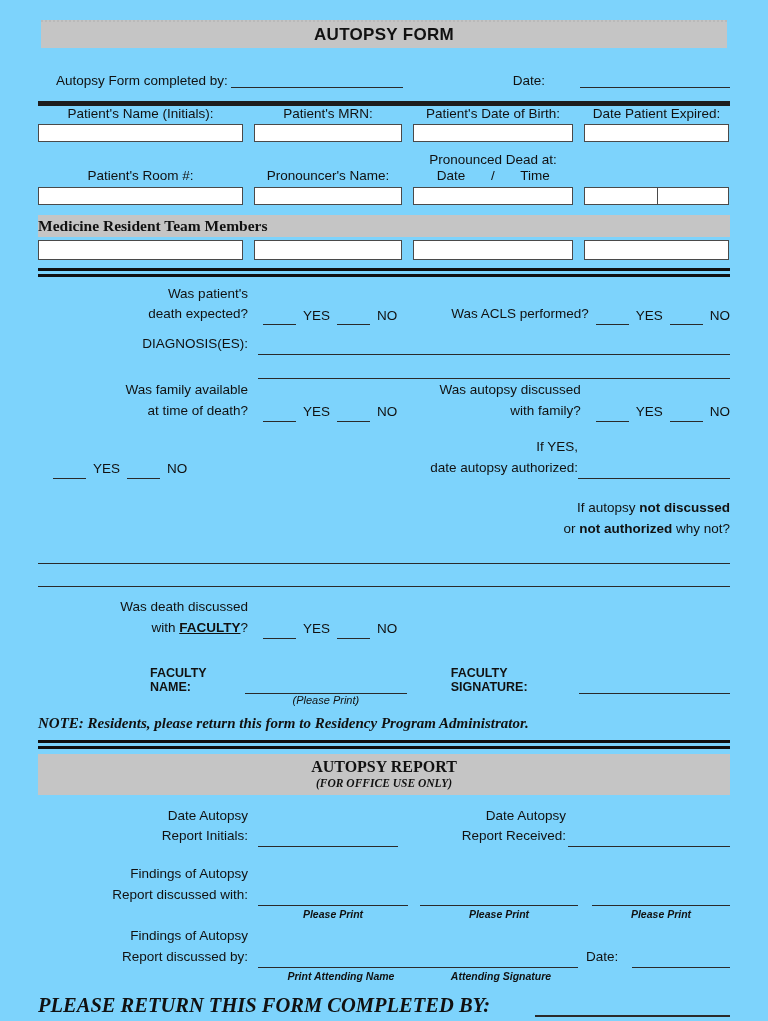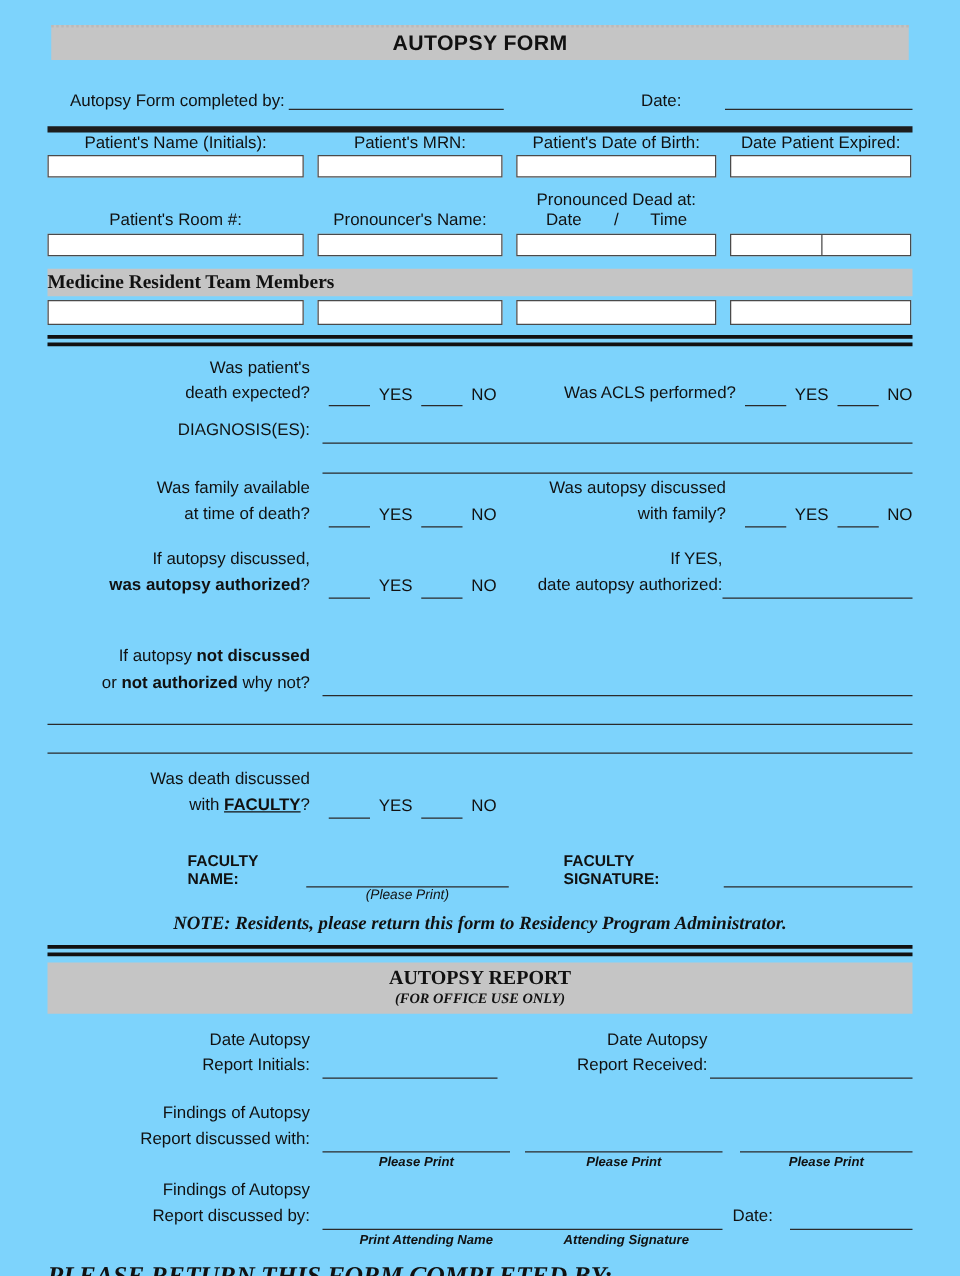--- a/index.html
+++ b/index.html
@@ -57,21 +57,21 @@
   .lwc .cap {
     position:absolute; top:16px; left:0; width:100%; text-align:center;
     font-size:11px; font-style:italic; font-weight:400; white-space:nowrap;
   }
   .cap-bi { font-weight:700 !important; font-size:10.5px !important; }
   .lwc .caps2 { position:absolute; top:16px; left:3px; width:100%; display:flex; }
   .lwc .caps2 span { flex:1; text-align:center; font-size:10.5px; font-style:italic; font-weight:700; }
 
   .fac-label { font-weight:700; font-size:12.5px; }
   .note {
-    text-align:center; font-family:"Liberation Serif", serif;
+    font-family:"Liberation Serif", serif;
     font-weight:700; font-style:italic; font-size:15px;
   }
   .report-bar { text-align:center; padding:3px 0 4px 0; margin-top:5px; }
   .report-bar .h1 { font-family:"Liberation Serif", serif; font-weight:700; font-size:16px; line-height:1.25; }
   .report-bar .h2 { font-family:"Liberation Serif", serif; font-weight:700; font-style:italic; font-size:11.5px; line-height:1.2; }
 
   .return-row { display:flex; align-items:flex-end; margin-top:26px; }
   .return-text {
     font-family:"Liberation Serif", serif; font-weight:700; font-style:italic;
     font-size:20.5px; white-space:nowrap;
@@ -186,38 +186,34 @@
     </div>
     <div class="yn">
       <span class="blank"></span>
       <span class="ynlabel">YES</span>
       <span class="blank"></span>
       <span class="ynlabel">NO</span>
     </div>
   </div>
 
   <div class="qrow" style="margin-top:15px;">
-    <div class="qlabel">
-      <span>If autopsy discussed,</span><br>
-      <span class="b">was autopsy authorized</span><span>?</span>
-    </div>
     <div class="yn">
       <span class="blank"></span>
       <span class="ynlabel">YES</span>
       <span class="blank"></span>
       <span class="ynlabel">NO</span>
     </div>
     <div class="qright">
       <span>If YES,</span><br>
       <span>date autopsy authorized:</span>
     </div>
     <span class="blankline" style="width:152px;"></span>
   </div>
 
-  <div class="qrow" style="margin-top:36px;">
+  <div class="qrow" style="margin-top:19px;flex-direction:column;">
     <div class="qlabel">
       <span>If autopsy </span><span class="b">not discussed</span><br>
       <span>or </span><span class="b">not authorized</span><span> why not?</span>
     </div>
     <div class="fill"></div>
   </div>
 
   <div class="hr" style="margin-top:22px;"></div>
   <div class="hr" style="margin-top:22px;"></div>
 

